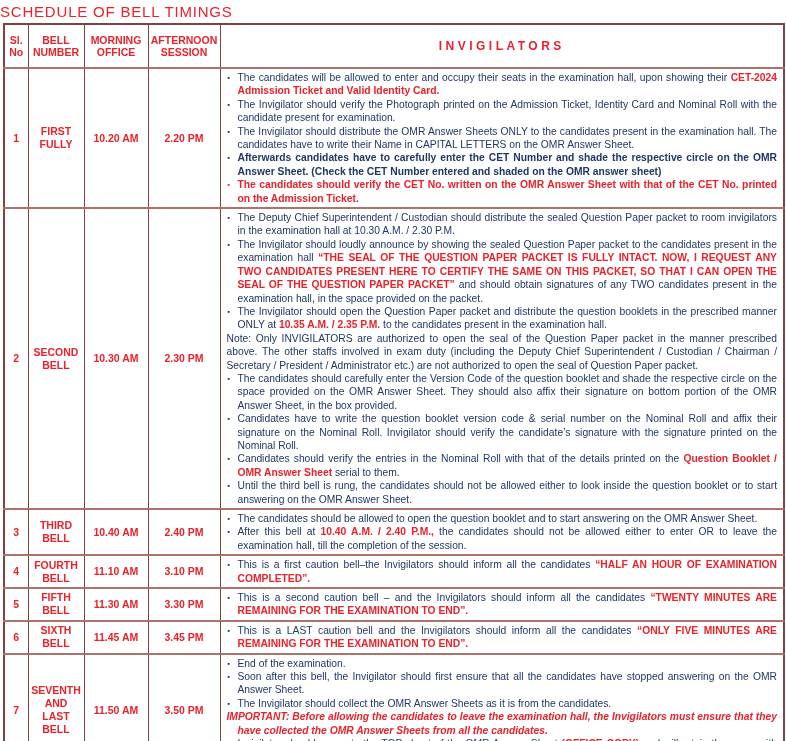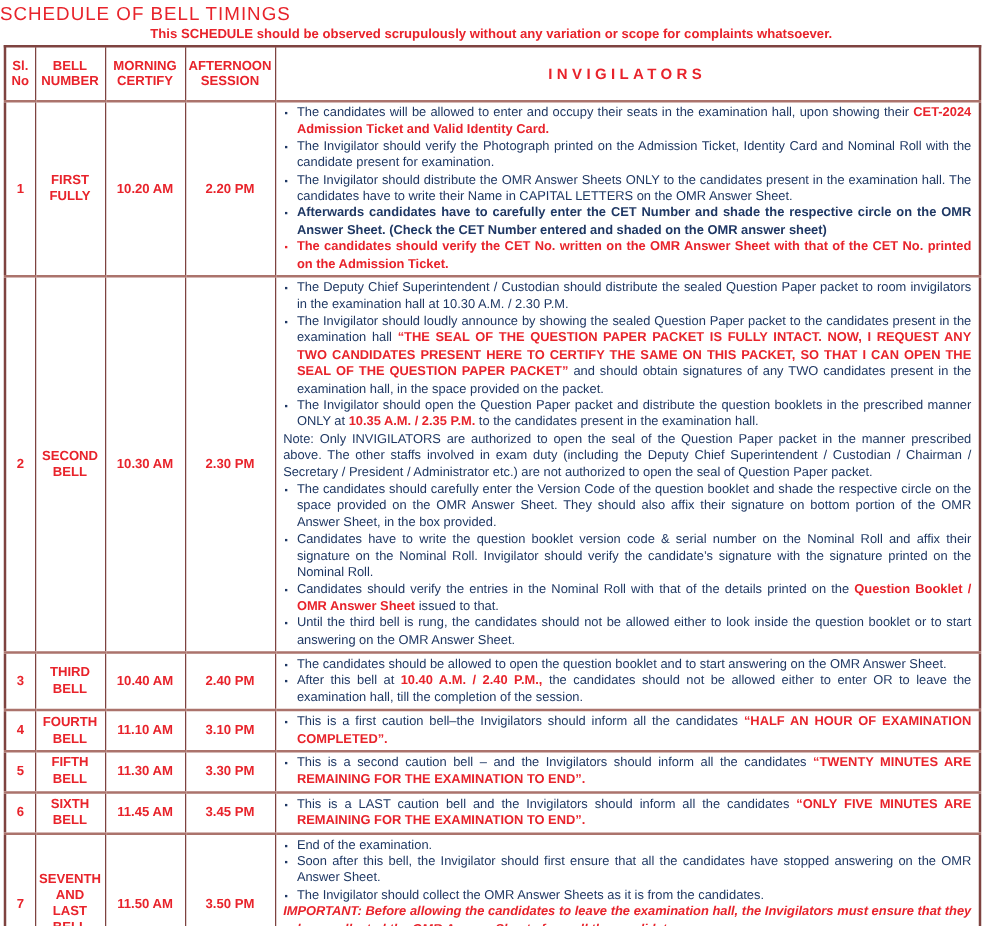--- a/index.html
+++ b/index.html
@@ -56,35 +56,34 @@
   }
   .seg-b{color:var(--blue);font-weight:normal;}
   .seg-bb{color:var(--blue);font-weight:bold;}
   .seg-r{color:var(--red);font-weight:bold;}
 </style>
 </head>
 <body>
 
 <div class="page">
   <div class="title">SCHEDULE OF BELL TIMINGS</div>
-  <div class="subtitle">This SCHEDULE should be observed scrupulously without any variation or scope for complaints whatsoever.</div>
 
   <table class="sched">
     <colgroup>
       <col style="width:24px">
       <col style="width:56px">
       <col style="width:64px">
       <col style="width:72px">
       <col style="width:564px">
     </colgroup>
     <thead>
       <tr>
         <th>Sl. No</th>
         <th>BELL NUMBER</th>
-        <th>MORNING CERTIFY</th>
+        <th>MORNING OFFICE</th>
         <th>AFTERNOON SESSION</th>
         <th class="particulars-h">INVIGILATORS</th>
       </tr>
     </thead>
     <tbody>
         <tr>
           <td class="cell-c">1</td>
           <td class="cell-c">FIRST FULLY</td>
           <td class="cell-c">10.20 AM</td>
           <td class="cell-c">2.20 PM</td>
@@ -101,21 +100,21 @@
           <td class="cell-c">SECOND BELL</td>
           <td class="cell-c">10.30 AM</td>
           <td class="cell-c">2.30 PM</td>
           <td class="cell-part">
             <div class="para bullet"><span class="mk seg-b">▪</span><span class="seg-b">The Deputy Chief Superintendent / Custodian should distribute the sealed Question Paper packet to room invigilators in the examination hall at 10.30 A.M. / 2.30 P.M.</span></div>
             <div class="para bullet"><span class="mk seg-b">▪</span><span class="seg-b">The Invigilator should loudly announce by showing the sealed Question Paper packet to the candidates present in the examination hall </span><span class="seg-r">“THE SEAL OF THE QUESTION PAPER PACKET IS FULLY INTACT. NOW, I REQUEST ANY TWO CANDIDATES PRESENT HERE TO CERTIFY THE SAME ON THIS PACKET, SO THAT I CAN OPEN THE SEAL OF THE QUESTION PAPER PACKET”</span><span class="seg-b"> and should obtain signatures of any TWO candidates present in the examination hall, in the space provided on the packet.</span></div>
             <div class="para bullet"><span class="mk seg-b">▪</span><span class="seg-b">The Invigilator should open the Question Paper packet and distribute the question booklets in the prescribed manner ONLY at </span><span class="seg-r">10.35 A.M. / 2.35 P.M.</span><span class="seg-b"> to the candidates present in the examination hall.</span></div>
             <div class="para plain"><span class="seg-b">Note: Only INVIGILATORS are authorized to open the seal of the Question Paper packet in the manner prescribed above. The other staffs involved in exam duty (including the Deputy Chief Superintendent / Custodian / Chairman / Secretary / President / Administrator etc.) are not authorized to open the seal of Question Paper packet.</span></div>
             <div class="para bullet"><span class="mk seg-b">▪</span><span class="seg-b">The candidates should carefully enter the Version Code of the question booklet and shade the respective circle on the space provided on the OMR Answer Sheet. They should also affix their signature on bottom portion of the OMR Answer Sheet, in the box provided.</span></div>
             <div class="para bullet"><span class="mk seg-b">▪</span><span class="seg-b">Candidates have to write the question booklet version code &amp; serial number on the Nominal Roll and affix their signature on the Nominal Roll. Invigilator should verify the candidate’s signature with the signature printed on the Nominal Roll.</span></div>
-            <div class="para bullet"><span class="mk seg-b">▪</span><span class="seg-b">Candidates should verify the entries in the Nominal Roll with that of the details printed on the </span><span class="seg-r">Question Booklet / OMR Answer Sheet</span><span class="seg-b"> issued to that.</span></div>
+            <div class="para bullet"><span class="mk seg-b">▪</span><span class="seg-b">Candidates should verify the entries in the Nominal Roll with that of the details printed on the </span><span class="seg-r">Question Booklet / OMR Answer Sheet</span><span class="seg-b"> serial to them.</span></div>
             <div class="para bullet"><span class="mk seg-b">▪</span><span class="seg-b">Until the third bell is rung, the candidates should not be allowed either to look inside the question booklet or to start answering on the OMR Answer Sheet.</span></div>
           </td>
         </tr>
         <tr>
           <td class="cell-c">3</td>
           <td class="cell-c">THIRD BELL</td>
           <td class="cell-c">10.40 AM</td>
           <td class="cell-c">2.40 PM</td>
           <td class="cell-part">
             <div class="para bullet"><span class="mk seg-b">▪</span><span class="seg-b">The candidates should be allowed to open the question booklet and to start answering on the OMR Answer Sheet.</span></div>

